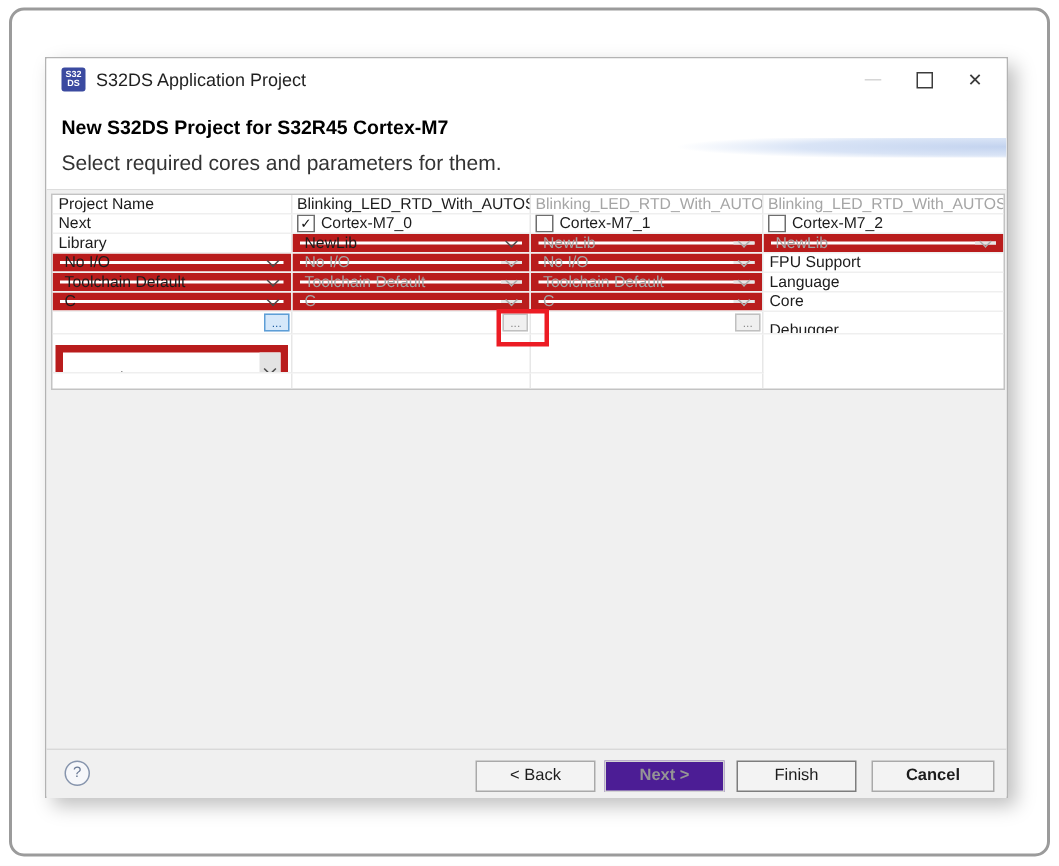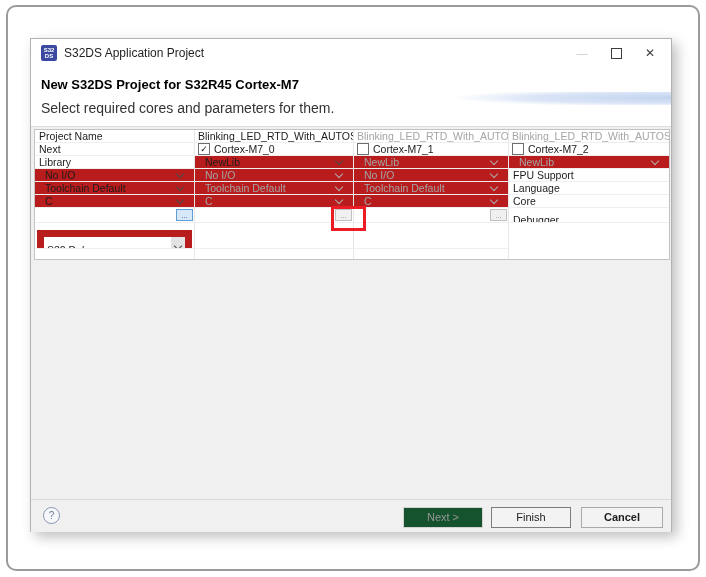--- a/index.html
+++ b/index.html
@@ -33,21 +33,21 @@
   .tablewrap{position:absolute;left:3px;top:2px;width:636px;height:131px;background:#fff;
              border:1px solid #c3c3c3;box-sizing:border-box;overflow:hidden;}
   .grid{display:grid;grid-template-columns:160px 159px 155px 161px;
         grid-template-rows:13px 13px 13px 13px 13px 13px 15px 26px 10px;}
   .c{border-right:1px solid #e7e7e7;border-bottom:1px solid #efefef;display:flex;align-items:center;
      padding:0 3px;font-size:10.5px;color:#1c1c1c;overflow:hidden;white-space:nowrap;box-sizing:border-box;}
   .c.lbl{padding-left:4px;}
   .c.nob{border-bottom:none;}
   .dimtext{color:#a5a5a5;}
 
-  .combo{width:100%;height:100%;border:7px solid #b91c1c;background:#fff;display:flex;align-items:center;
+  .combo{width:100%;height:100%;border:5px solid #b91c1c;background:#fff;display:flex;align-items:center;
          padding-left:3px;box-sizing:border-box;font-size:10.5px;color:#1c1c1c;}
   .combo .arrowbox{margin-left:auto;width:14px;height:100%;display:flex;align-items:center;justify-content:center;}
   .chev{width:5px;height:5px;border-right:1.4px solid #4a4a4a;border-bottom:1.4px solid #4a4a4a;
         transform:rotate(45deg);margin-top:-2px;}
   .combo.dis{color:#a5a5a5;}
   .combo.dis .arrowbox{background:#e6e6e6;}
   .combo.dis .chev{border-color:#adadad;}
   .combo.debug{height:33px;width:156px;margin-top:7px;align-items:flex-end;}
   .combo.debug .arrowbox{background:#e3e3e3;}
 
@@ -63,21 +63,21 @@
 
   .checkbox{width:10px;height:10px;border:1px solid #6e6e6e;background:#fff;margin-right:4px;
             display:flex;align-items:center;justify-content:center;font-size:9px;color:#111;line-height:1;flex:0 0 auto;}
 
   
   .btnbar{position:absolute;left:0;top:460px;width:100%;height:33px;background:#f0f0f0;border-top:1px solid #d9d9d9;box-sizing:border-box;}
   .helpcircle{position:absolute;left:12px;top:7px;width:15px;height:15px;border:1px solid #8795ad;border-radius:50%;
               color:#6b7b96;font-size:10px;display:flex;align-items:center;justify-content:center;background:#f6f7fa;}
   .btn{position:absolute;top:7px;height:21px;width:80px;background:#f3f3f3;border:1px solid #a9a9a9;
        font-size:11px;color:#1c1c1c;text-align:center;line-height:19px;box-sizing:border-box;}
-  .btn.disabled{background:#14532d;border-color:#d3d3d3;color:#959595;}
+  .btn.disabled{background:#4c1d95;border-color:#d3d3d3;color:#959595;font-weight:bold;}
   .btn.back{left:286px;}
   .btn.next{left:372px;}
   .btn.finish{left:460px;border-color:#7d7d7d;}
   .btn.cancel{left:550px;width:82px;font-weight:bold;}
 </style>
 </head>
 <body>
 
 <div class="stage">
   <div class="frame"></div>
@@ -264,19 +264,20 @@
           <div class="c nob"></div>
           <div class="c nob"></div>
         </div>
 
         <div class="redbox"></div>
       </div>
     </div>
 
     <div class="btnbar">
       <div class="helpcircle">?</div>
+      <div class="btn back">&lt; Back</div>
       <div class="btn next disabled">Next &gt;</div>
       <div class="btn finish">Finish</div>
       <div class="btn cancel">Cancel</div>
     </div>
 
   </div>
 </div>
 
 </body></html>

